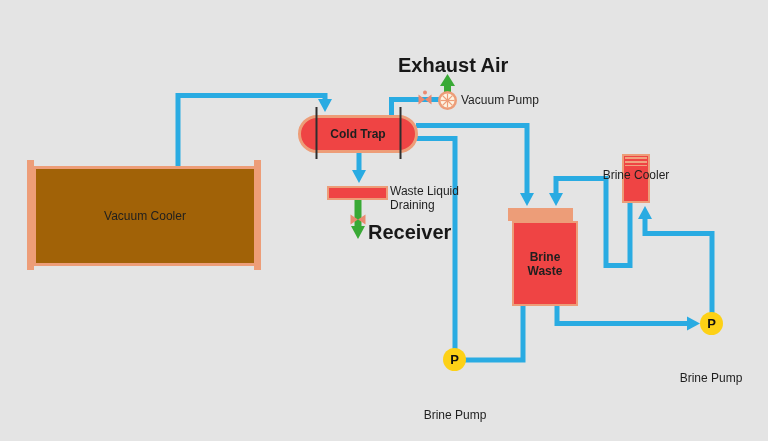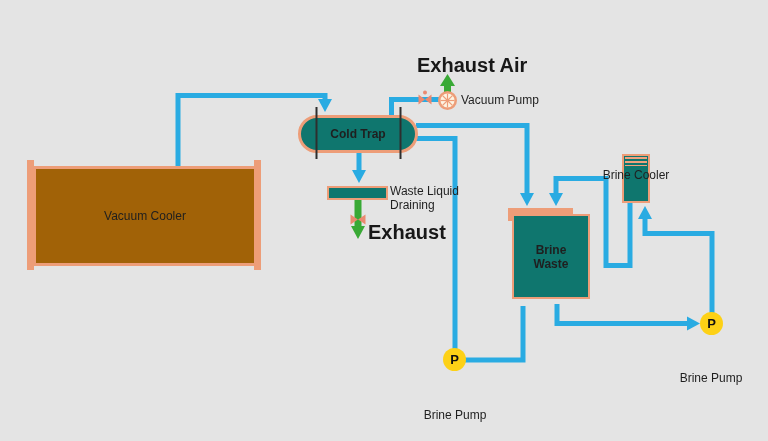--- a/index.html
+++ b/index.html
@@ -1,29 +1,29 @@
 <!DOCTYPE html>
 <html><head>
 <meta charset="utf-8">
 <style>
   html,body{margin:0;padding:0;}
   body{font-family:"Liberation Sans","DejaVu Sans",sans-serif;}
   .stage{position:relative;width:768px;height:441px;background:#e4e4e4;overflow:hidden;}
   .layer{position:absolute;left:0;top:0;width:768px;height:441px;}
 
   
-  .vessel{position:absolute;box-sizing:border-box;background:#0f766e;border:3px solid #ed9d78;}
+  .vessel{position:absolute;box-sizing:border-box;background:#ef4444;border:3px solid #ed9d78;}
   .flange{position:absolute;background:#ed9d78;}
   .cooler-body{position:absolute;left:33px;top:166px;width:224px;height:100px;box-sizing:border-box;
                background:#a16207;border:3px solid #ed9d78;display:flex;align-items:center;justify-content:center;}
   .coldtrap{position:absolute;left:298px;top:115px;width:120px;height:38px;border-radius:19px;
             display:flex;align-items:center;justify-content:center;}
   .receiver{position:absolute;left:327px;top:186px;width:61px;height:14px;border-width:2px;}
   .tank-lid{position:absolute;left:508px;top:208px;width:65px;height:13px;background:#ed9d78;}
-  .tank-body{position:absolute;left:512px;top:214px;width:78px;height:85px;border-width:2px;
+  .tank-body{position:absolute;left:512px;top:221px;width:66px;height:85px;border-width:2px;
              display:flex;align-items:center;justify-content:center;text-align:center;}
   .cooler2{position:absolute;left:622px;top:154px;width:28px;height:49px;border-width:2px;}
   .cooler2-band{position:absolute;left:1px;top:1px;right:1px;height:9px;
     background:repeating-linear-gradient(180deg,#f0a27e 0 1.6px,rgba(0,0,0,0) 1.6px 4.2px);}
 
   
   .pump{position:absolute;width:23px;height:23px;border-radius:50%;background:#fdd116;
         display:flex;align-items:center;justify-content:center;
         font-size:13px;font-weight:800;color:#111;}
 
@@ -126,19 +126,19 @@
     </g>
   </svg>
 
   <div class="pump" style="left:443px;top:348px;">
     <span>P</span>
   </div>
   <div class="pump" style="left:700px;top:312px;">
     <span>P</span>
   </div>
 
-  <div class="big" style="left:417px;top:54px;">Exhaust Air</div>
-  <div class="big" style="left:368px;top:221px;">Exhaust</div>
+  <div class="big" style="left:398px;top:54px;">Exhaust Air</div>
+  <div class="big" style="left:368px;top:221px;">Receiver</div>
   <div class="lbl" style="left:461px;top:93px;">Vacuum Pump</div>
   <div class="lbl center" style="left:415px;top:375px;width:80px;">Brine Pump</div>
   <div class="lbl center" style="left:671px;top:338px;width:80px;">Brine Pump</div>
 
 </div>
 
 </body></html>

